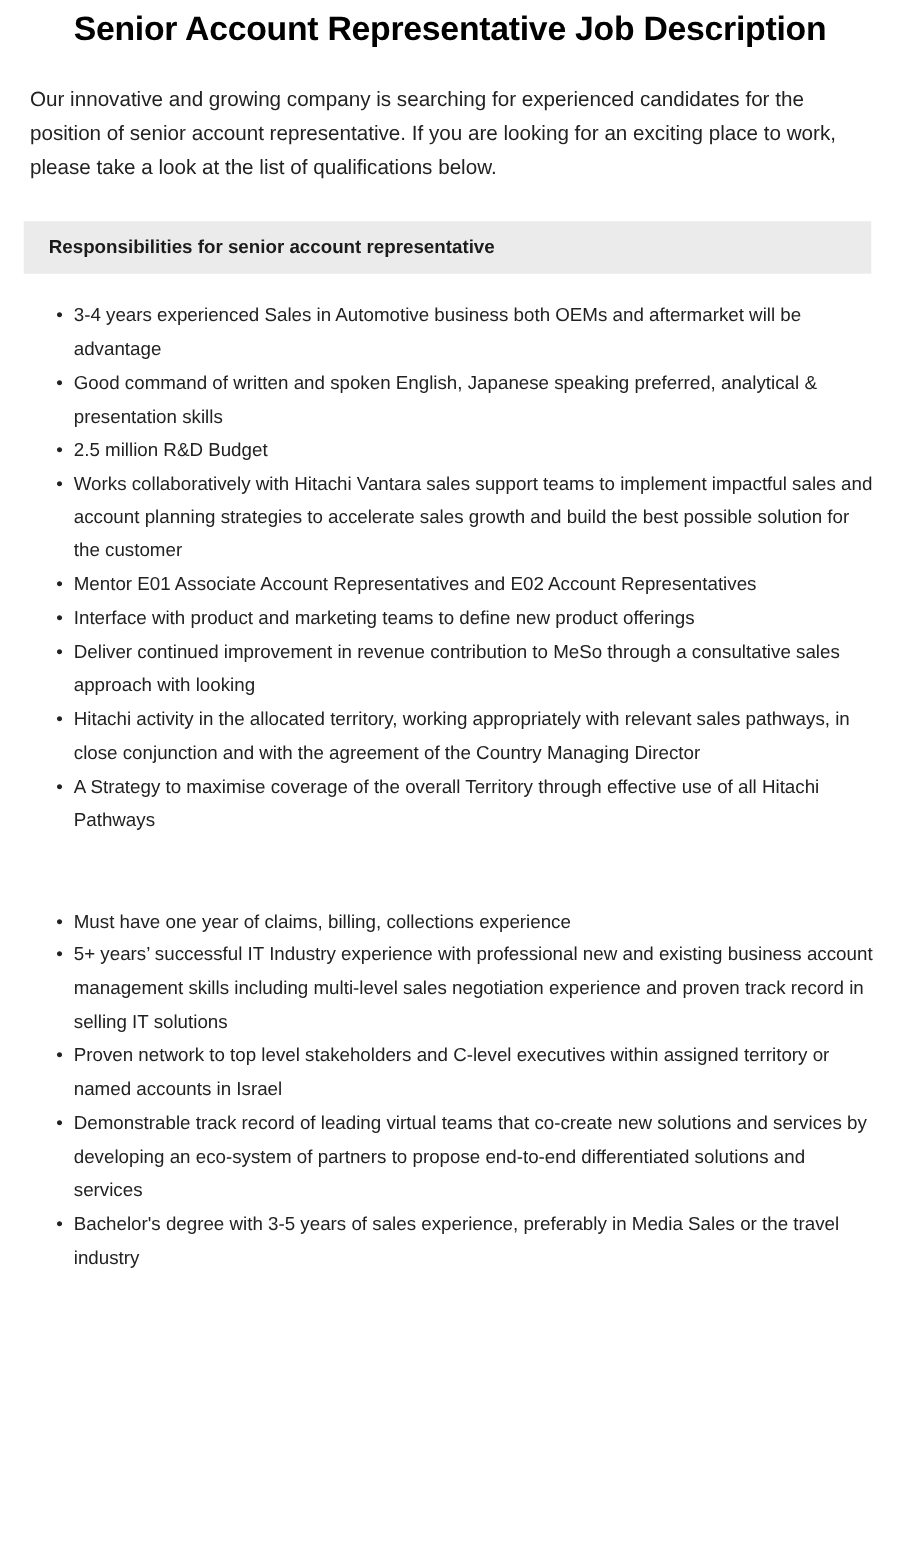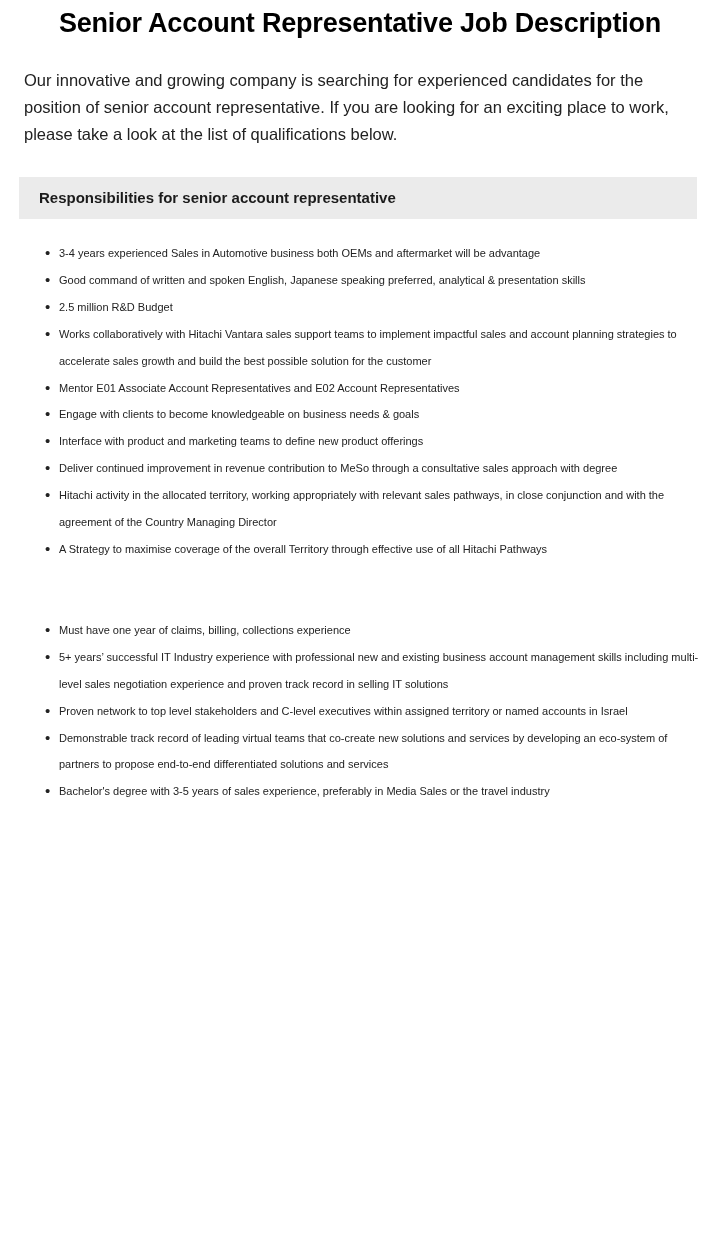--- a/index.html
+++ b/index.html
@@ -62,21 +62,21 @@
     box-sizing: border-box;
   }
 
   .bullet-list {
     list-style: none;
     margin: 0;
     padding: 21px 20px 0 45px;
   }
   .bullet-list li {
     position: relative;
-    font-size: 11px;
+    font-size: 15px;
     line-height: 26.9px;
     color: #222222;
     padding-left: 14px;
     margin: 0;
   }
   .bullet-list li::before {
     content: "\2022";
     position: absolute;
     left: 0;
     top: 0;
@@ -100,23 +100,22 @@
   <div class="section-spacer-top"></div>
 
   <section class="section">
     <div class="section-header">Responsibilities for senior account representative</div>
     <ul class="bullet-list">
       <li>3-4 years experienced Sales in Automotive business both OEMs and aftermarket will be advantage</li>
       <li>Good command of written and spoken English, Japanese speaking preferred, analytical &amp; presentation skills</li>
       <li>2.5 million R&amp;D Budget</li>
       <li>Works collaboratively with Hitachi Vantara sales support teams to implement impactful sales and account planning strategies to accelerate sales growth and build the best possible solution for the customer</li>
       <li>Mentor E01 Associate Account Representatives and E02 Account Representatives</li>
-      <li>Engage with clients to become knowledgeable on business needs &amp; goals</li>
       <li>Interface with product and marketing teams to define new product offerings</li>
-      <li>Deliver continued improvement in revenue contribution to MeSo through a consultative sales approach with degree</li>
+      <li>Deliver continued improvement in revenue contribution to MeSo through a consultative sales approach with looking</li>
       <li>Hitachi activity in the allocated territory, working appropriately with relevant sales pathways, in close conjunction and with the agreement of the Country Managing Director</li>
       <li>A Strategy to maximise coverage of the overall Territory through effective use of all Hitachi Pathways</li>
     </ul>
   </section>
 
   <div class="section-gap"></div>
 
   <section class="section">
     <ul class="bullet-list">
       <li>Must have one year of claims, billing, collections experience</li>

